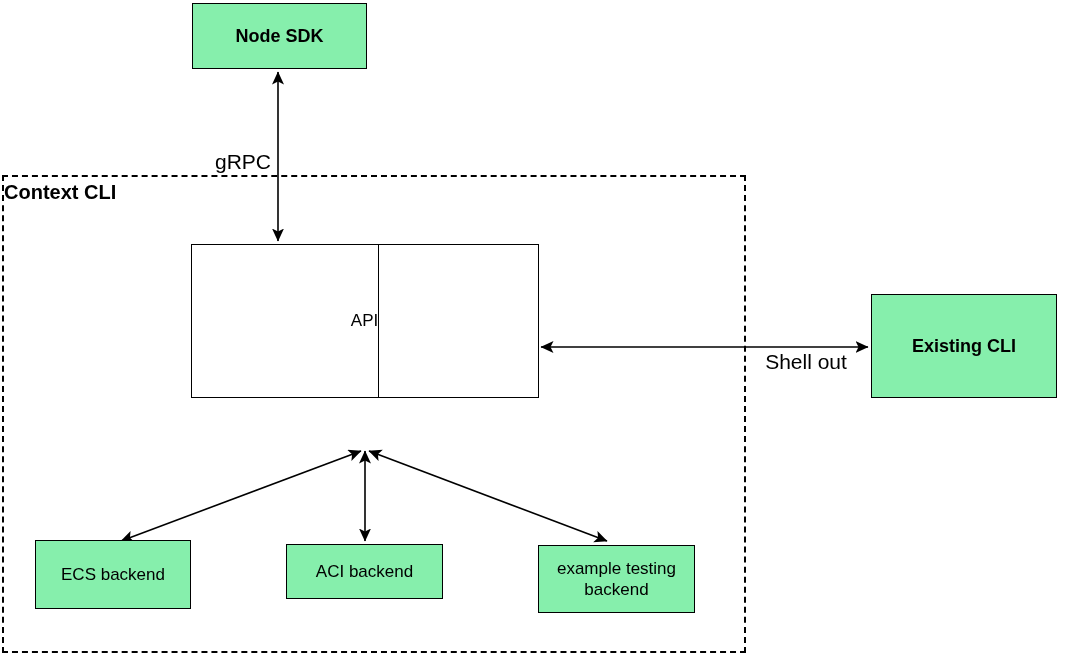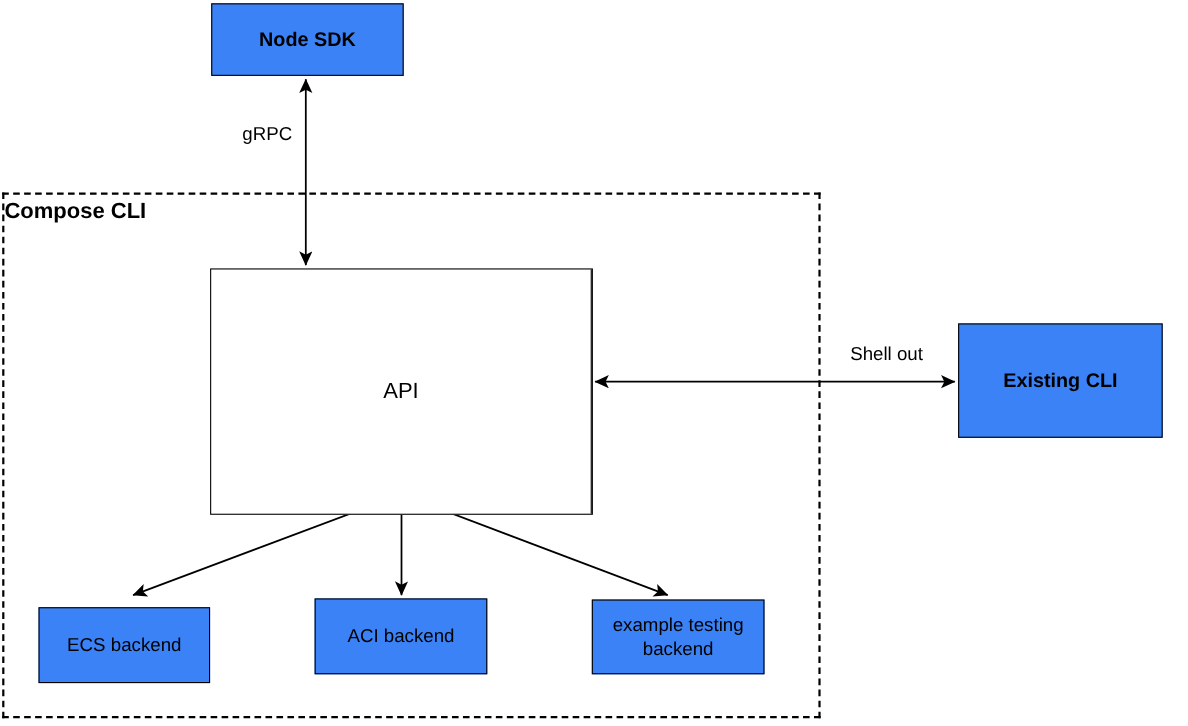--- a/index.html
+++ b/index.html
@@ -15,21 +15,21 @@
   }
   .arrows-layer {
     position: absolute;
     left: 0; top: 0;
     width: 1080px; height: 660px;
     z-index: 1;
   }
   .box {
     position: absolute;
     border: 1.6px solid #000000;
-    background: #3b82f6;
+    background: #86efac;
     display: flex;
     align-items: center;
     justify-content: center;
     text-align: center;
     font-size: 17px;
     line-height: 1.25;
     z-index: 2;
   }
   .bold { font-weight: bold; }
   .node-sdk { left: 192px; top: 3px; width: 175px; height: 66px; font-size: 18px; }
@@ -44,58 +44,60 @@
   .compose-cli-label {
     position: absolute;
     left: 4px; top: 181px;
     font-size: 20px;
     font-weight: bold;
     z-index: 2;
   }
   .core-stack {
     position: absolute;
     left: 191px; top: 244px;
-    width: 348px; height: 224px;
+    width: 348px; height: 154px;
     border: 1.6px solid #000000;
     background: #ffffff;
     display: flex;
     flex-direction: column;
     z-index: 2;
-    font-size: 20px;
+    font-size: 17px;
+    align-items: center;
   }
   .stack-row-top { display: flex; flex: 68 0 0; }
   .stack-cell {
     display: flex; align-items: center; justify-content: center;
   }
   .api-cell { flex: 1; border-right: 1.6px solid #000000; }
   .cliux-cell { flex: 1; }
   .ctx-cell { flex: 69 0 0; border-top: 1.6px solid #000000; display:flex; align-items:center; justify-content:center; }
   .bif-cell { flex: 69 0 0; border-top: 1.6px solid #000000; display:flex; align-items:center; justify-content:center; }
   .existing-cli { left: 871px; top: 294px; width: 186px; height: 104px; font-size: 18px; }
-  .ecs-backend { left: 35px; top: 552px; width: 156px; height: 69px; }
-  .aci-backend { left: 286px; top: 544px; width: 157px; height: 69px; }
+  .ecs-backend { left: 35px; top: 540px; width: 156px; height: 69px; }
+  .aci-backend { left: 286px; top: 544px; width: 157px; height: 55px; }
   .example-backend { left: 538px; top: 545px; width: 157px; height: 68px; padding: 0 8px; }
   .edge-label {
     position: absolute;
-    font-size: 17px;
+    font-size: 21px;
     text-align: center;
     z-index: 2;
     white-space: nowrap;
+    margin-top: 38px;
   }
   .grpc-label { left: 210px; top: 112px; width: 66px; }
   .existing-context-label { left: 549px; top: 312px; width: 152px; }
   .shell-out-label { left: 756px; top: 312px; width: 100px; text-align: center; }
 </style>
 </head>
 <body>
 
 <div class="canvas">
 
   <div class="compose-cli"></div>
-  <div class="compose-cli-label">Compose CLI</div>
+  <div class="compose-cli-label">Context CLI</div>
 
   <svg class="arrows-layer" width="1080" height="660" viewBox="0 0 1080 660">
     <defs>
       <marker id="arrowhead" markerUnits="userSpaceOnUse" markerWidth="16" markerHeight="14" refX="12.5" refY="6" orient="auto-start-reverse">
         <path d="M0,0 L13,6 L0,12 L3,6 Z" fill="#000000"></path>
       </marker>
     </defs>
     <line x1="278" y1="72" x2="278" y2="241" stroke="#000000" stroke-width="1.6" marker-start="url(#arrowhead)" marker-end="url(#arrowhead)"></line>
     <line x1="541" y1="347" x2="868" y2="347" stroke="#000000" stroke-width="1.6" marker-start="url(#arrowhead)" marker-end="url(#arrowhead)"></line>
     <line x1="361" y1="451" x2="121" y2="541" stroke="#000000" stroke-width="1.6" marker-start="url(#arrowhead)" marker-end="url(#arrowhead)"></line>

